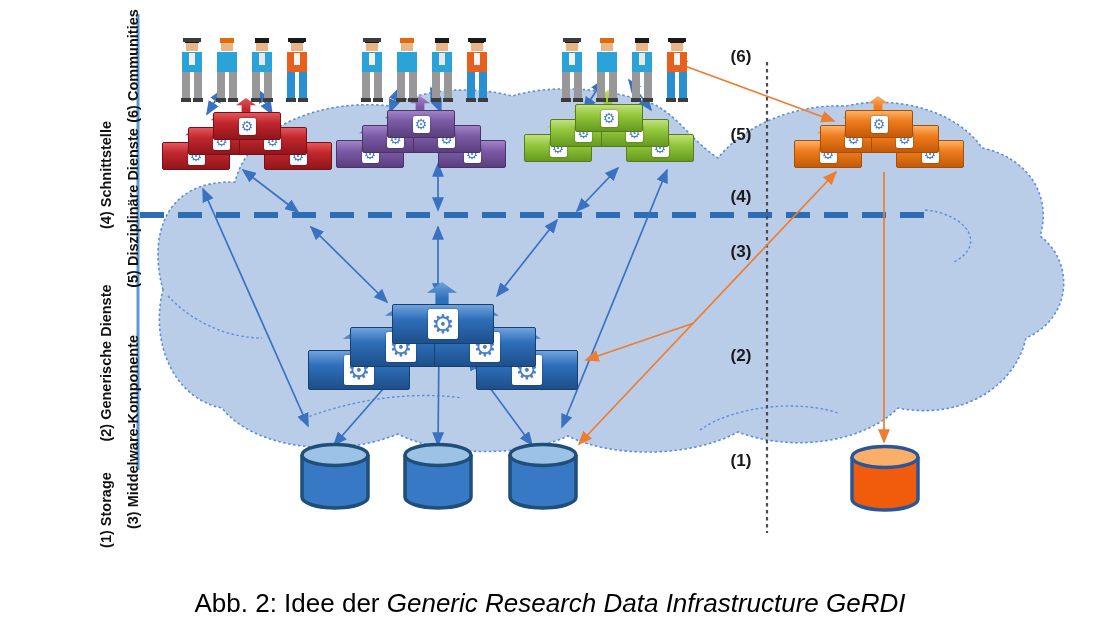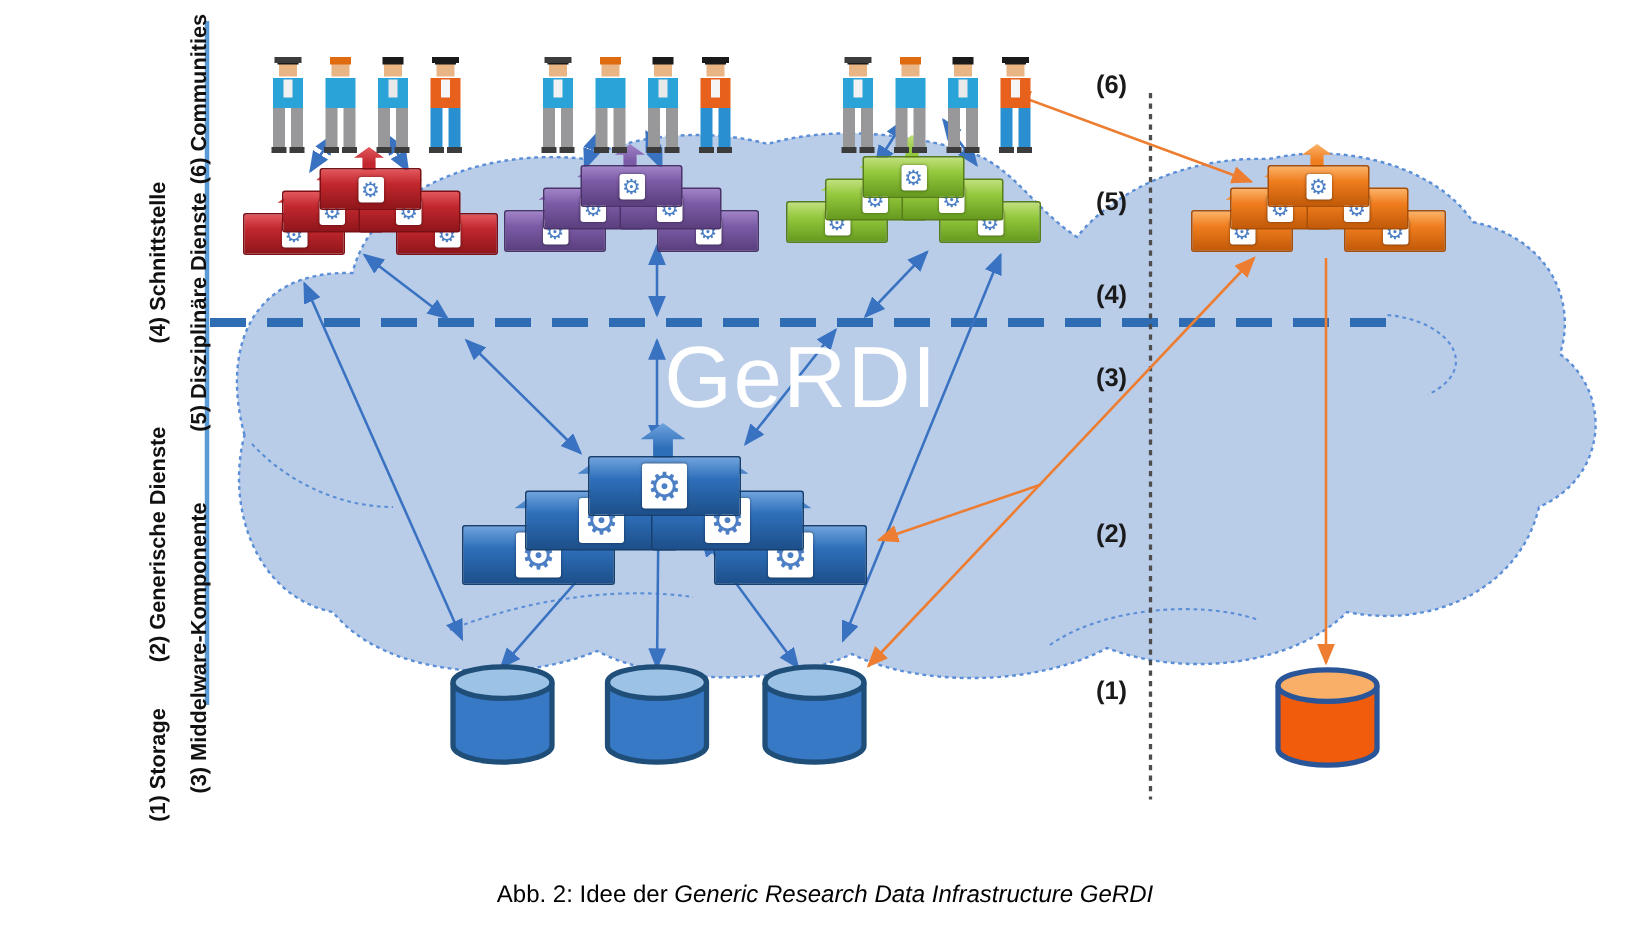--- a/index.html
+++ b/index.html
@@ -9,21 +9,21 @@
   .abs{position:absolute;}
   
   .vlabel{position:absolute;white-space:nowrap;font-weight:bold;font-size:14.5px;color:#111;
           transform:translate(-50%,-50%) rotate(-90deg);}
   
   .lvl{position:absolute;transform:translate(-50%,-50%);font-weight:bold;font-size:17px;color:#1a1a1a;}
   
   #gerdi{position:absolute;transform:translate(-50%,-50%);color:#ffffff;font-size:58px;
          font-weight:300;letter-spacing:1px;}
   
-  #caption{position:absolute;left:0;top:588px;width:100%;text-align:center;font-size:16px;color:#000;}
+  #caption{position:absolute;left:0;top:588px;width:100%;text-align:center;font-size:26px;color:#000;}
   #caption .it{font-style:italic;}
   
   .pyr{position:absolute;}
   .pbox{position:absolute;border-radius:2px;}
   .parrow{position:absolute;}
   .gear{position:absolute;background:#fff;border-radius:2px;box-shadow:0 0 2px rgba(0,0,0,.45);
          display:flex;align-items:center;justify-content:center;color:#4d7fc4;}
   
   .group{position:absolute;}
   .person{position:absolute;width:28px;height:70px;}
@@ -93,21 +93,20 @@
         <line x1="412" y1="356" x2="334" y2="445" stroke="#3a72c2" stroke-width="1.7" marker-end="url(#mb)" marker-start="url(#mb)"></line>
         <line x1="439" y1="344" x2="438" y2="445" stroke="#3a72c2" stroke-width="1.7" marker-end="url(#mb)" marker-start="url(#mb)"></line>
         <line x1="468" y1="358" x2="532" y2="445" stroke="#3a72c2" stroke-width="1.7" marker-end="url(#mb)" marker-start="url(#mb)"></line>
         <line x1="674" y1="62" x2="834" y2="121" stroke="#ed7d31" stroke-width="1.7" marker-end="url(#mo)" marker-start="url(#mo)"></line>
         <line x1="694" y1="323" x2="586" y2="360" stroke="#ed7d31" stroke-width="1.7" marker-end="url(#mo)"></line>
         <line x1="836" y1="172" x2="579" y2="444" stroke="#ed7d31" stroke-width="1.7" marker-end="url(#mo)" marker-start="url(#mo)"></line>
         <line x1="884" y1="172" x2="884" y2="442" stroke="#ed7d31" stroke-width="1.7" marker-end="url(#mo)"></line>
       </g>
   </svg>
 
-  <div id="gerdi" style="left:534px;top:252px;">GeRDI</div>
 
   <div id="labels">
       <span class="vlabel" style="left: 106px; top: 510px;">(1) Storage</span>
       <span class="vlabel" style="left: 106px; top: 363px;">(2) Generische  Dienste</span>
       <span class="vlabel" style="left: 106px; top: 175px;">(4) Schnittstelle</span>
       <span class="vlabel" style="left: 133px; top: 432px;">(3) Middelware-Komponente</span>
       <span class="vlabel" style="left: 133px; top: 208px;">(5) Disziplinäre  Dienste</span>
       <span class="vlabel" style="left: 133px; top: 66px;">(6) Communities</span>
     </div>
   <div id="markers">

